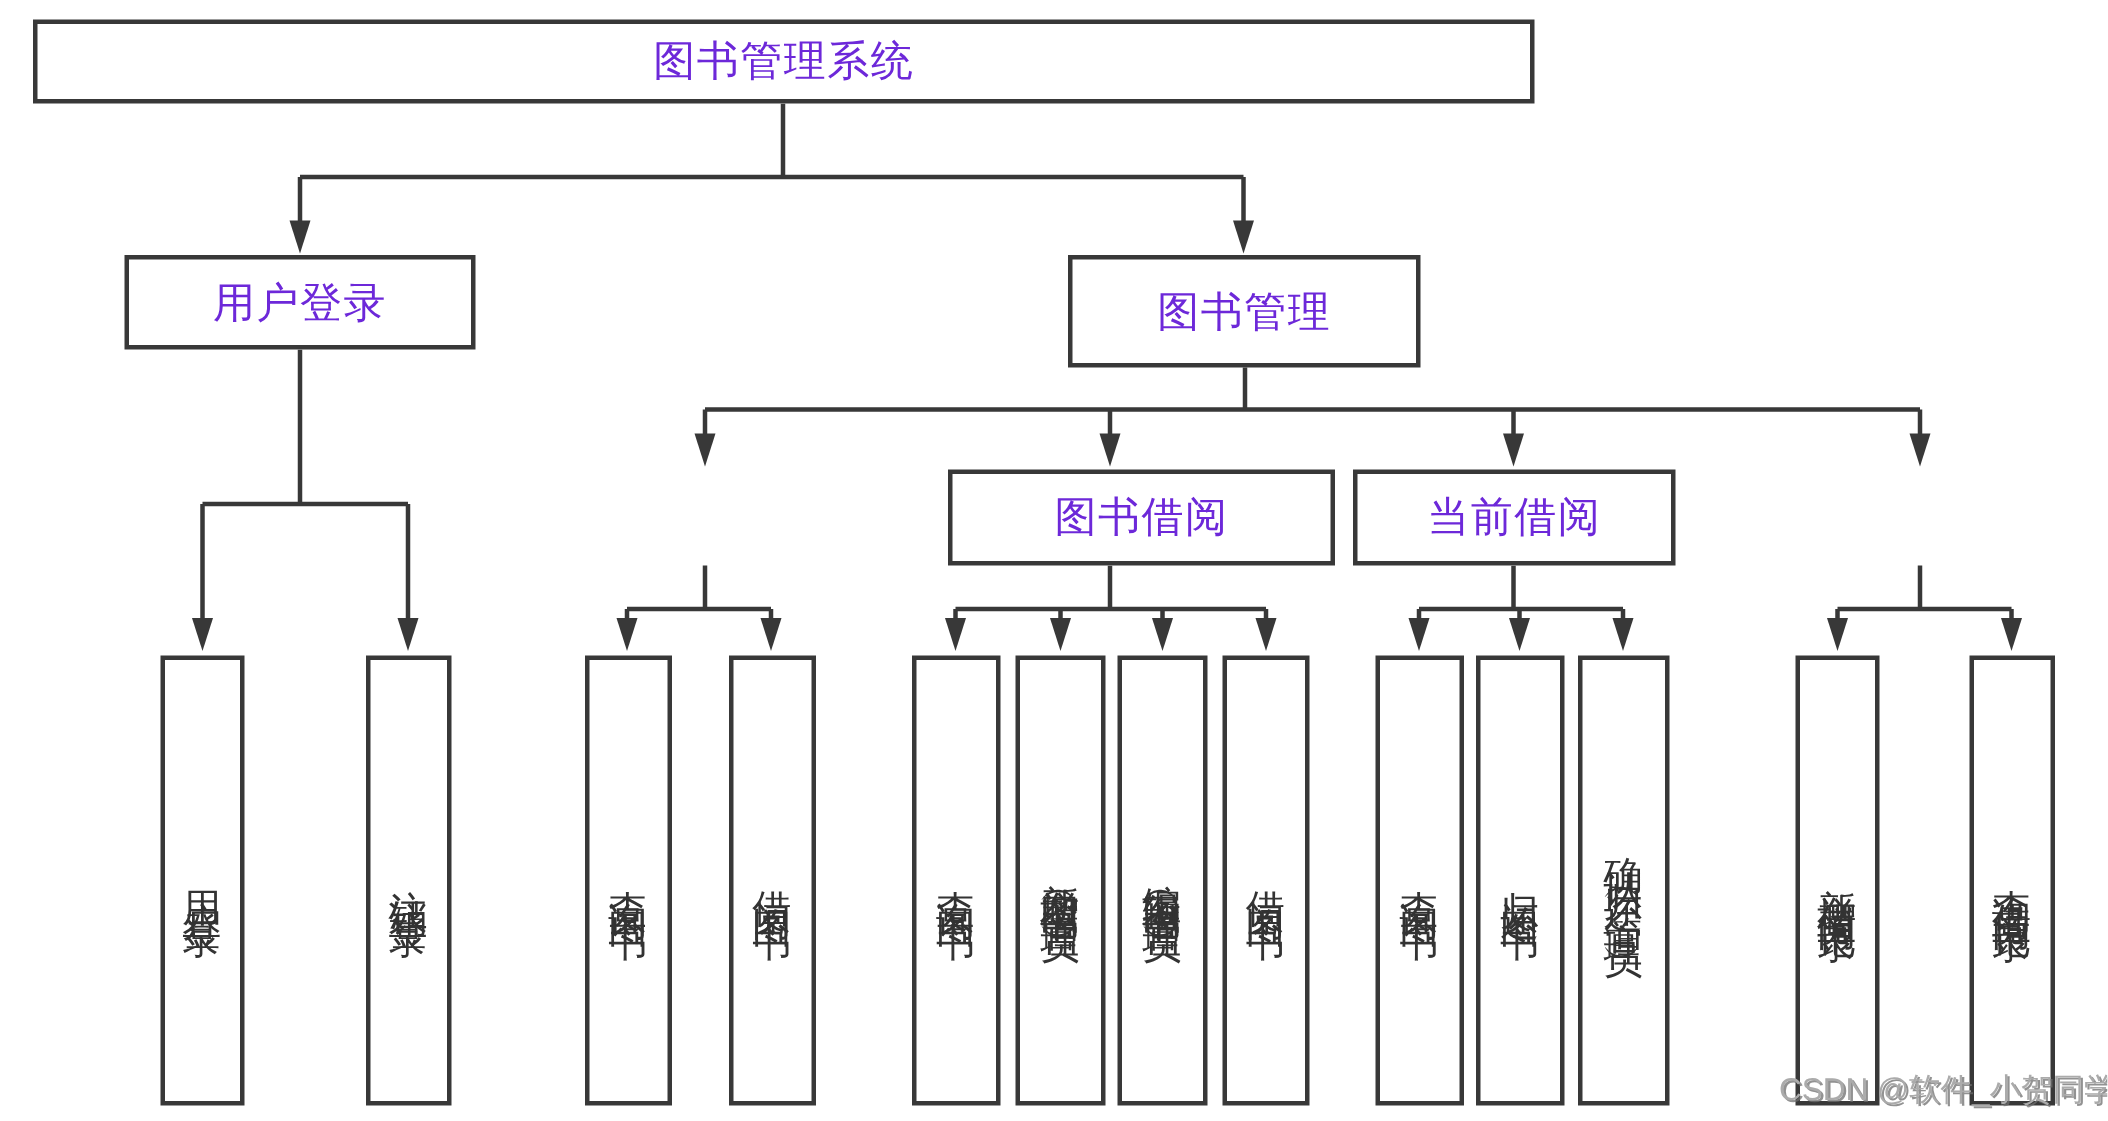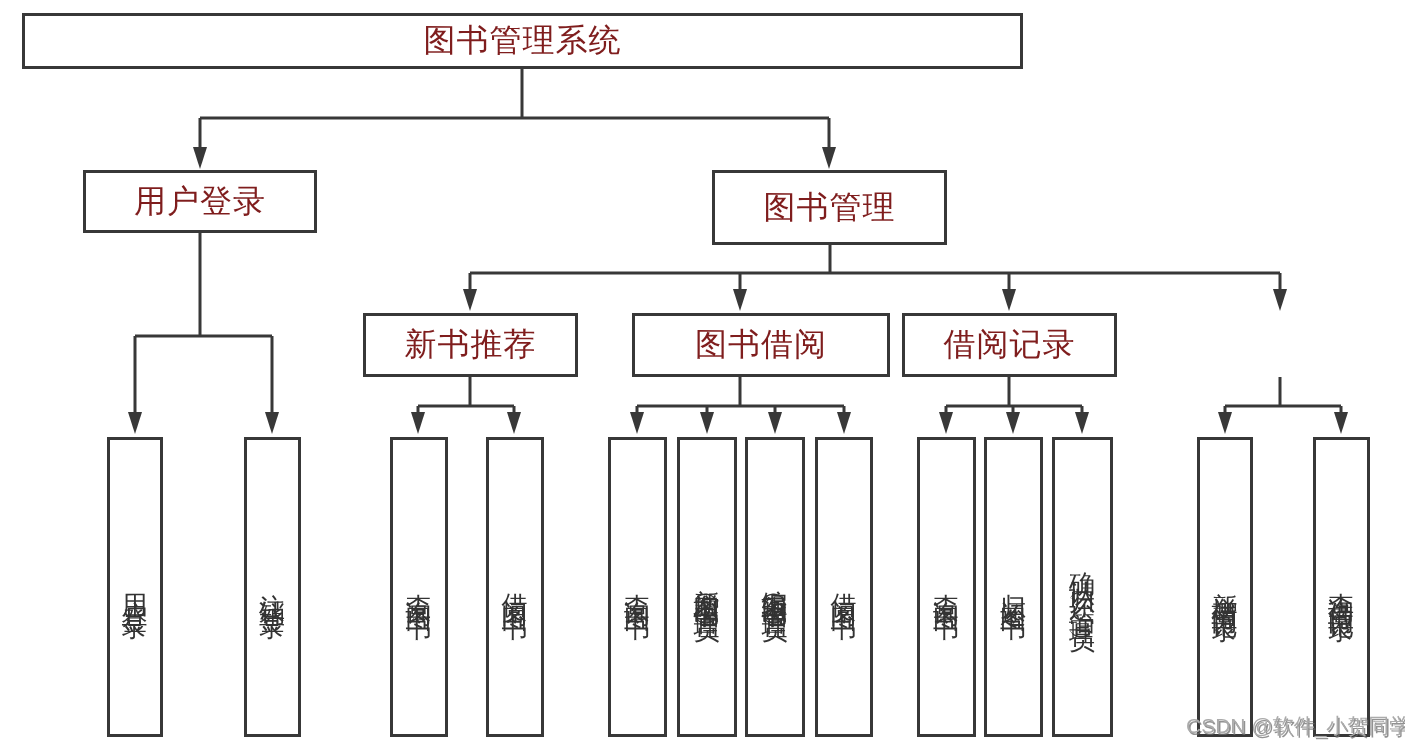--- a/index.html
+++ b/index.html
@@ -14,24 +14,24 @@
   .node{
     position:absolute;
     box-sizing:border-box;
     border:3px solid #383838;
     background:#ffffff;
     display:flex;align-items:center;justify-content:center;
     z-index:2;
     color:#333333;
   }
   .hlabel{
-    font-size:32px;
+    font-size:28px;
     letter-spacing:1px;
     white-space:nowrap;
-    color:#7f1d1d;
+    color:#6d28d9;
   }
   .vlabel{
     writing-mode:vertical-rl;
     text-orientation:mixed;
     font-size:26px;
     line-height:1;
     white-space:nowrap;
     color:#333333;
   }
   .sp4{letter-spacing:7px;}
@@ -104,28 +104,25 @@
     <span class="hlabel">图书管理系统</span>
   </div>
 
   <div class="node" style="left:83px;top:170px;width:234px;height:63px;">
     <span class="hlabel">用户登录</span>
   </div>
   <div class="node" style="left:712px;top:170px;width:235px;height:75px;align-items:center;">
     <span class="hlabel">图书管理</span>
   </div>
 
-  <div class="node" style="left:363px;top:313px;width:215px;height:64px;">
-    <span class="hlabel">新书推荐</span>
-  </div>
   <div class="node" style="left:632px;top:313px;width:258px;height:64px;">
     <span class="hlabel">图书借阅</span>
   </div>
   <div class="node" style="left:902px;top:313px;width:215px;height:64px;">
-    <span class="hlabel">借阅记录</span>
+    <span class="hlabel">当前借阅</span>
   </div>
 
   <div class="node" style="left:107px;top:437px;width:56px;height:300px;">
     <span class="vlabel sp4">用户登录</span>
   </div>
   <div class="node" style="left:244px;top:437px;width:57px;height:300px;">
     <span class="vlabel sp4">注销登录</span>
   </div>
 
   <div class="node" style="left:390px;top:437px;width:58px;height:300px;">

